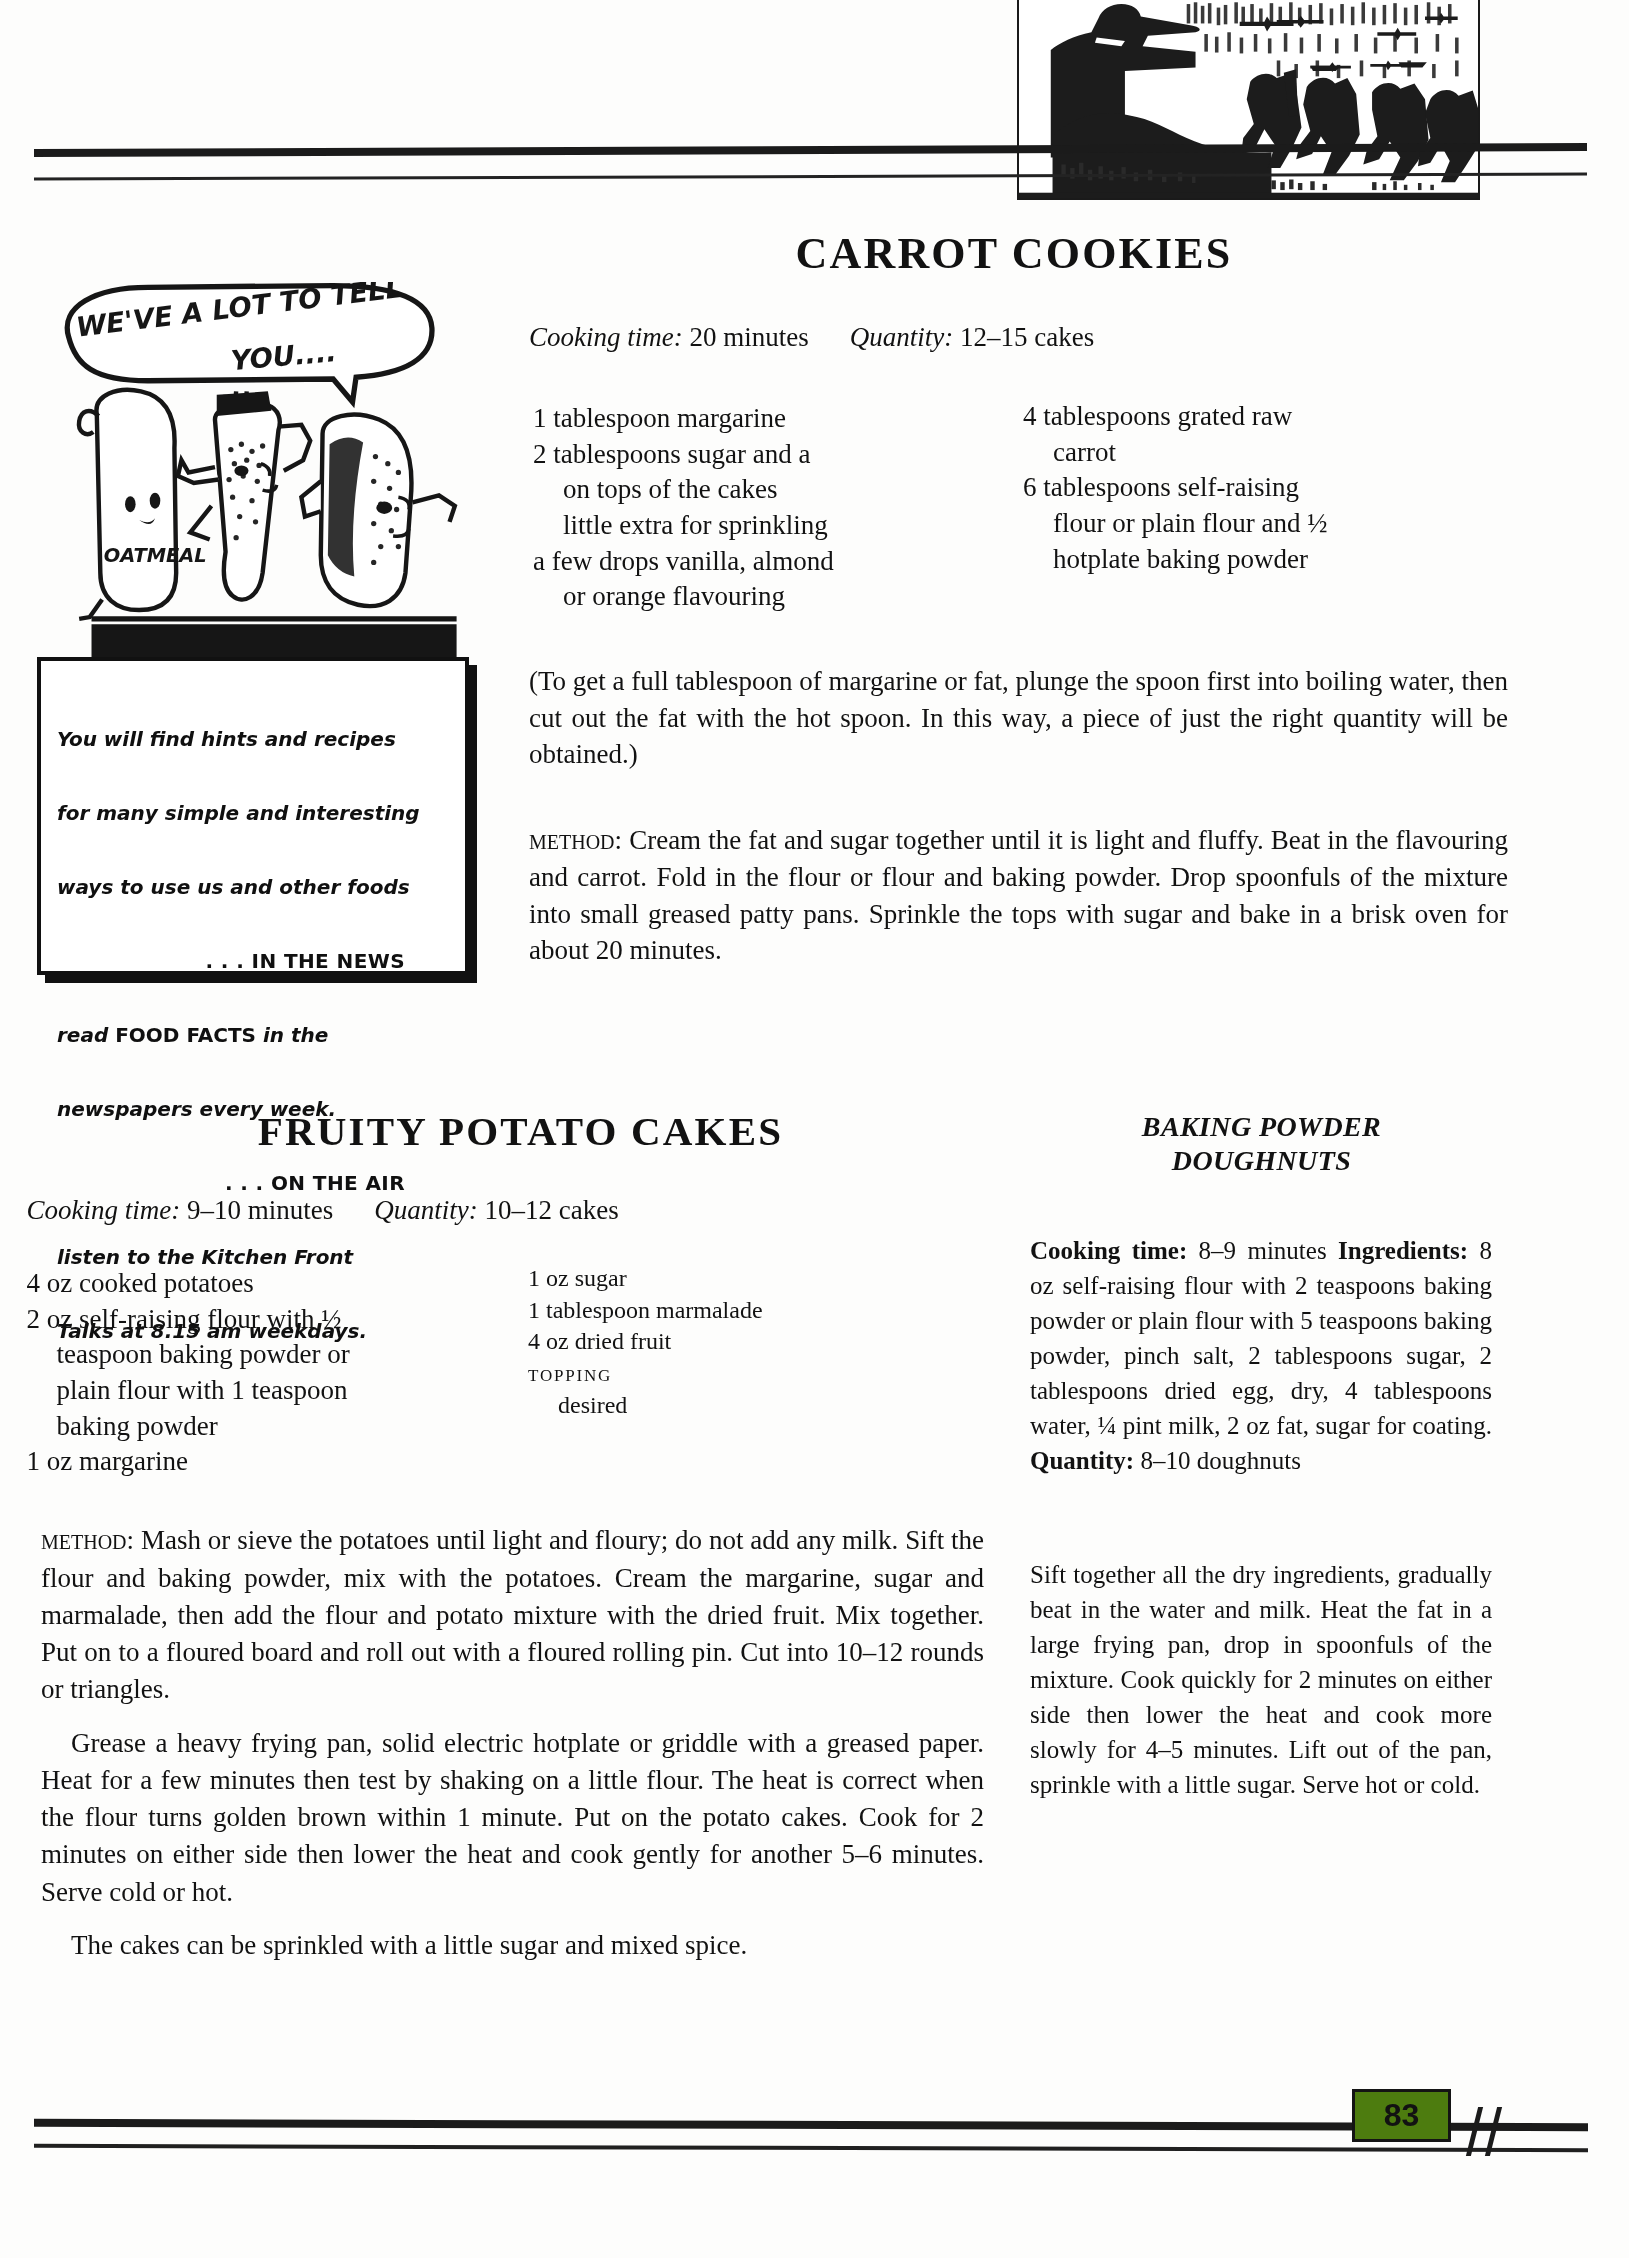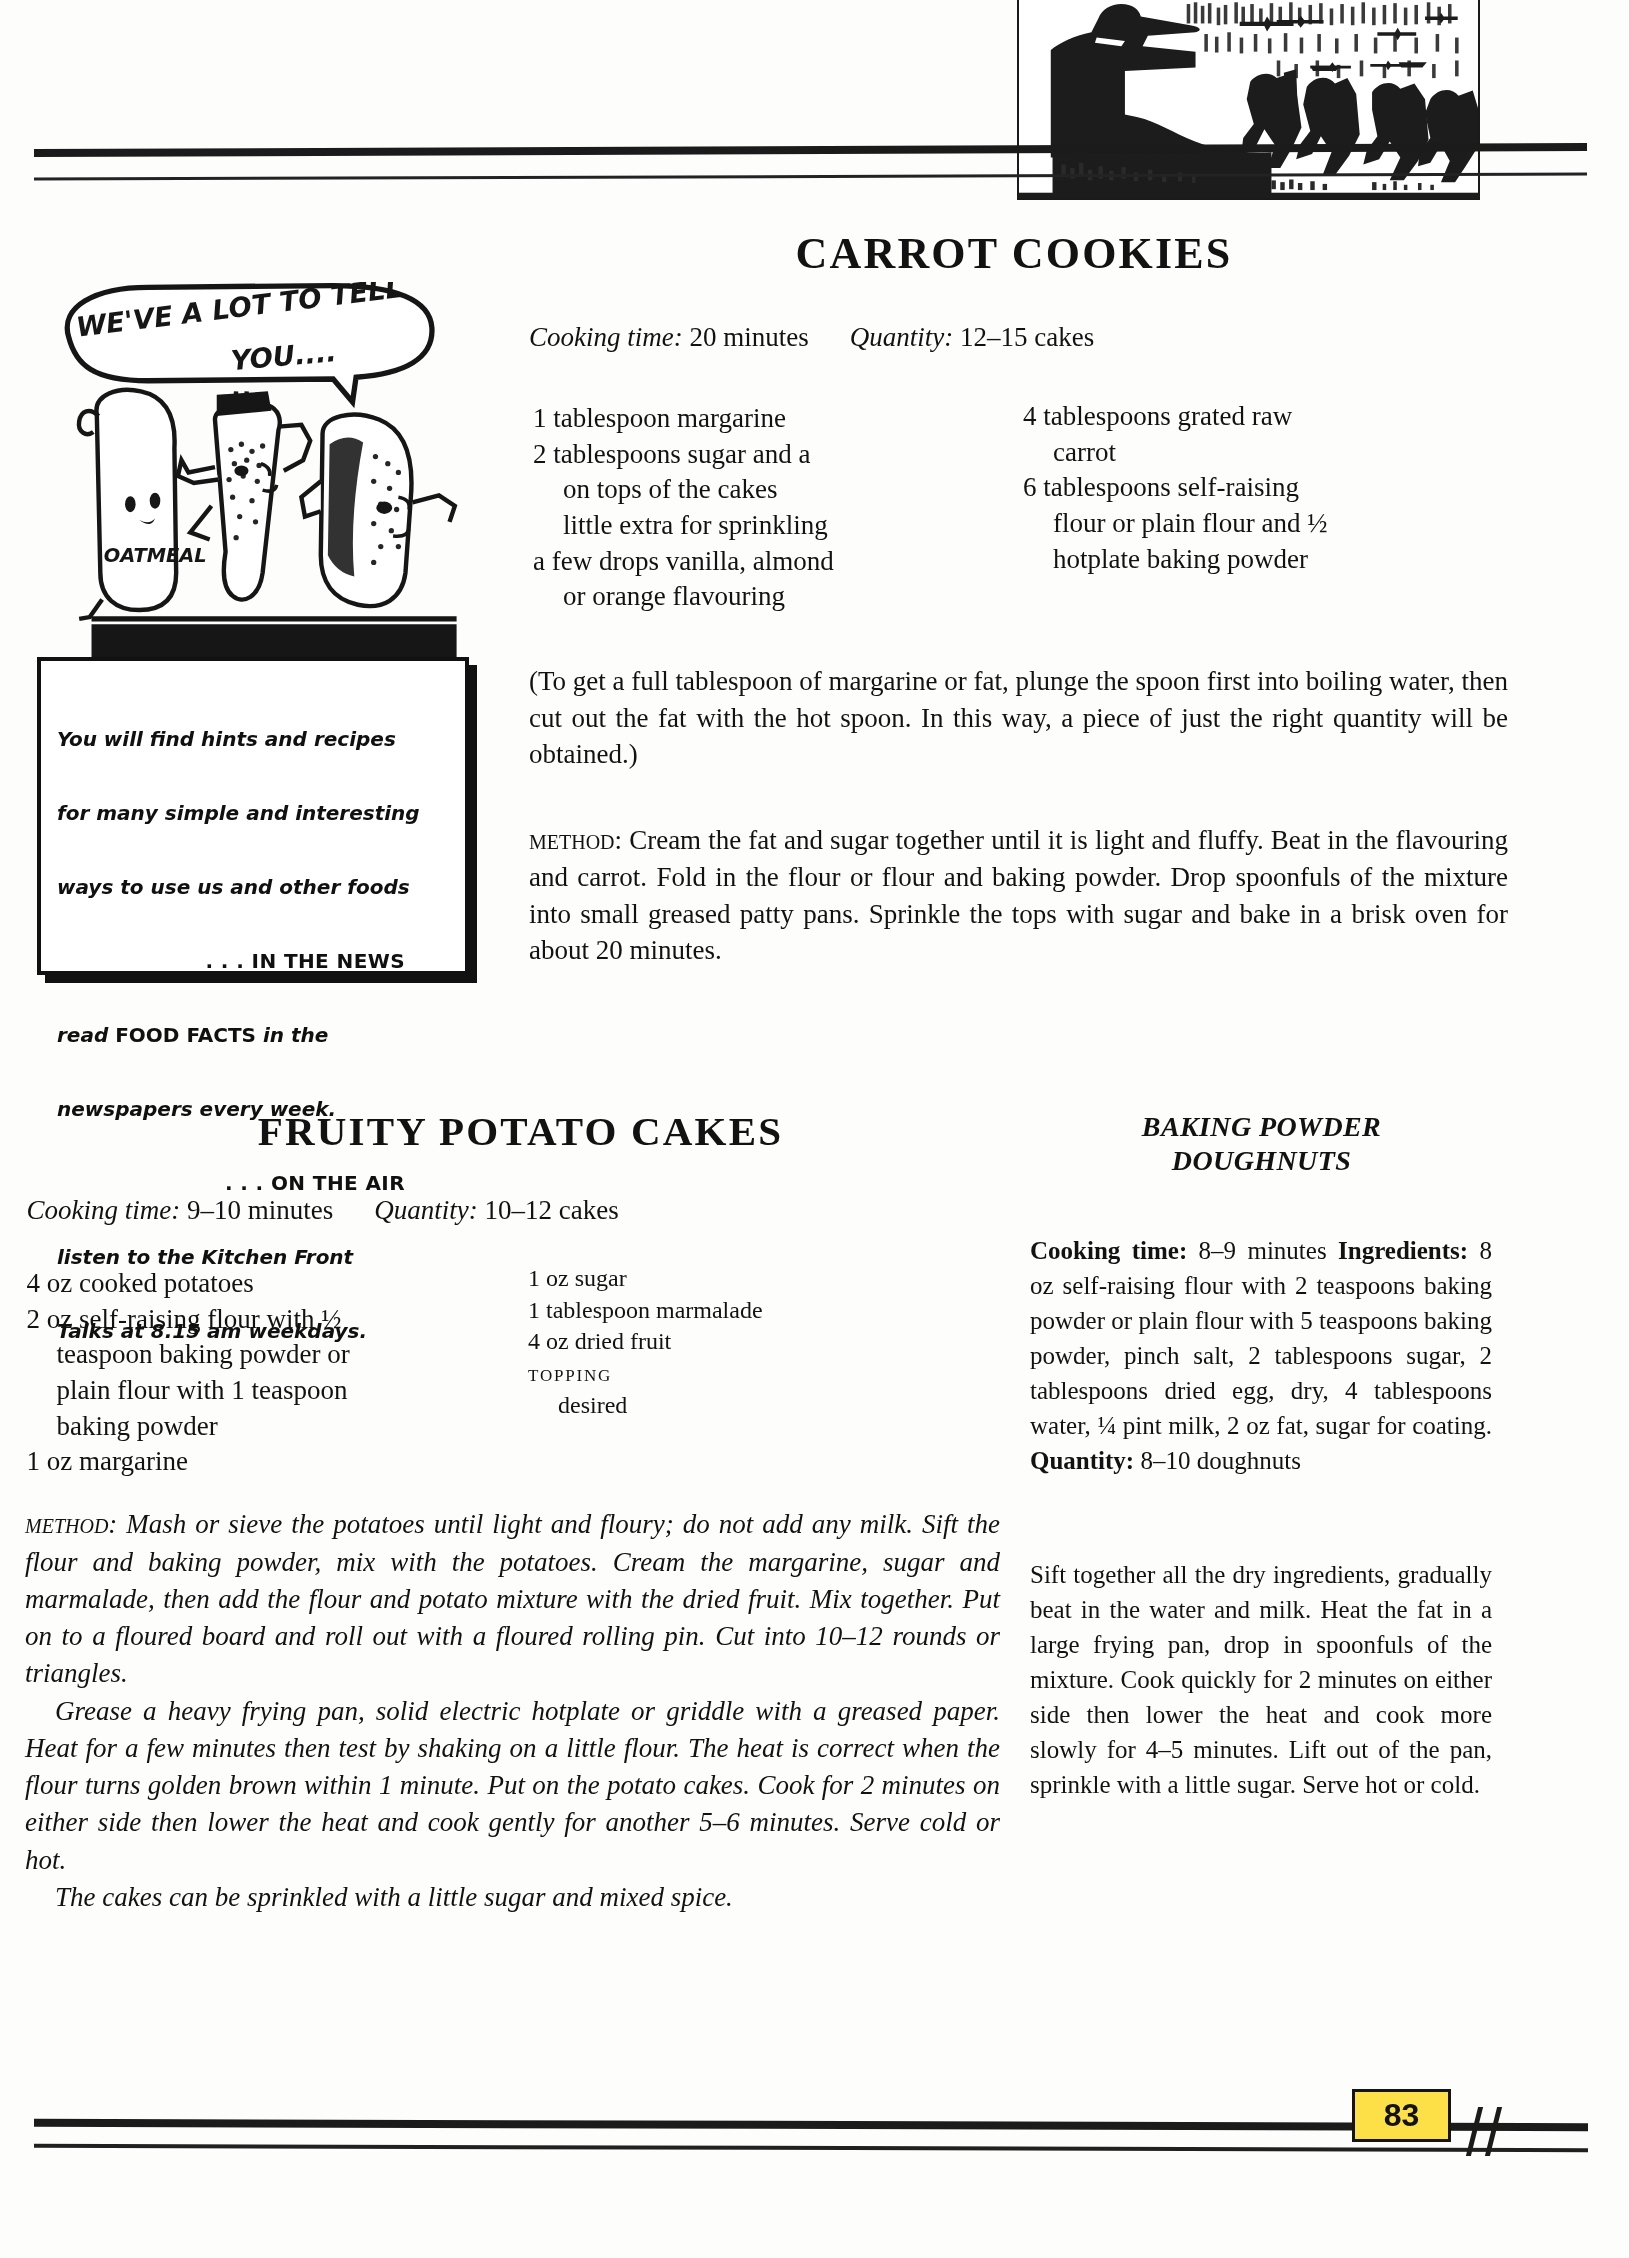--- a/index.html
+++ b/index.html
@@ -210,21 +210,21 @@
 
   .para-potato {
     position: absolute;
     left: 25px;
     top: 1504px;
     width: 975px;
     font-size: 27px;
     line-height: 1.38;
     text-align: justify;
   }
-  .para-potato p { margin: 0; font-style: italic; }
+  .para-potato p { margin: 16px; }
   .para-potato p + p { text-indent: 30px; }
 
   
   .title-doughnuts {
     position: absolute;
     left: 1032px;
     top: 1110px;
     width: 459px;
     text-align: center;
     font-size: 28px;
@@ -272,21 +272,21 @@
     background: #202020;
     transform: rotate(0.16deg);
   }
   .page-number-box {
     position: absolute;
     left: 1352px;
     top: 2089px;
     width: 99px;
     height: 53px;
     border: 3.5px solid #141414;
-    background: #fde047;
+    background: #4d7c0f;
     box-sizing: border-box;
     display: flex;
     align-items: center;
     justify-content: center;
     font-size: 32px;
     font-weight: 700;
     font-family: "Liberation Sans", sans-serif;
   }
   .footer-slash {
     position: absolute;

